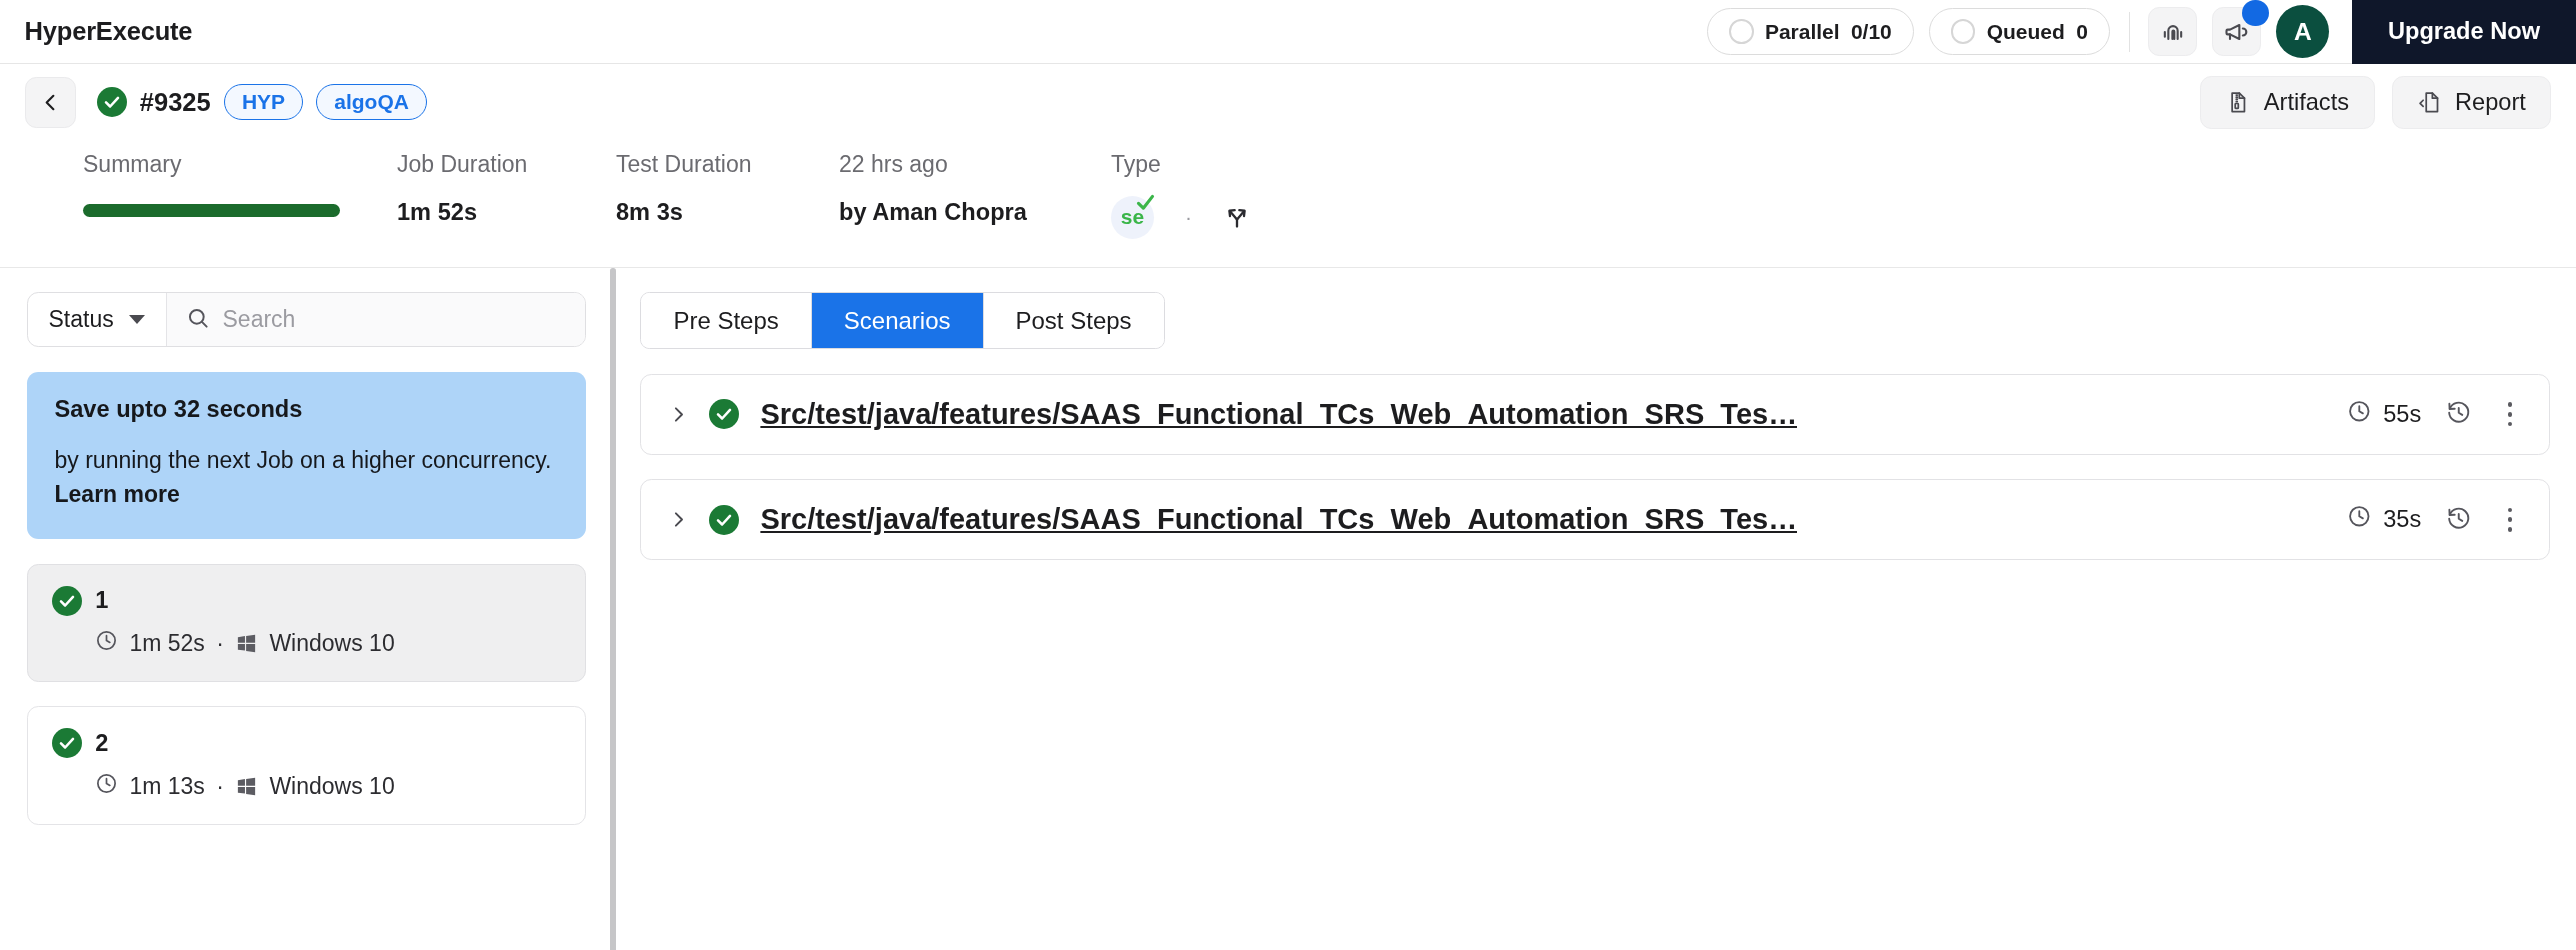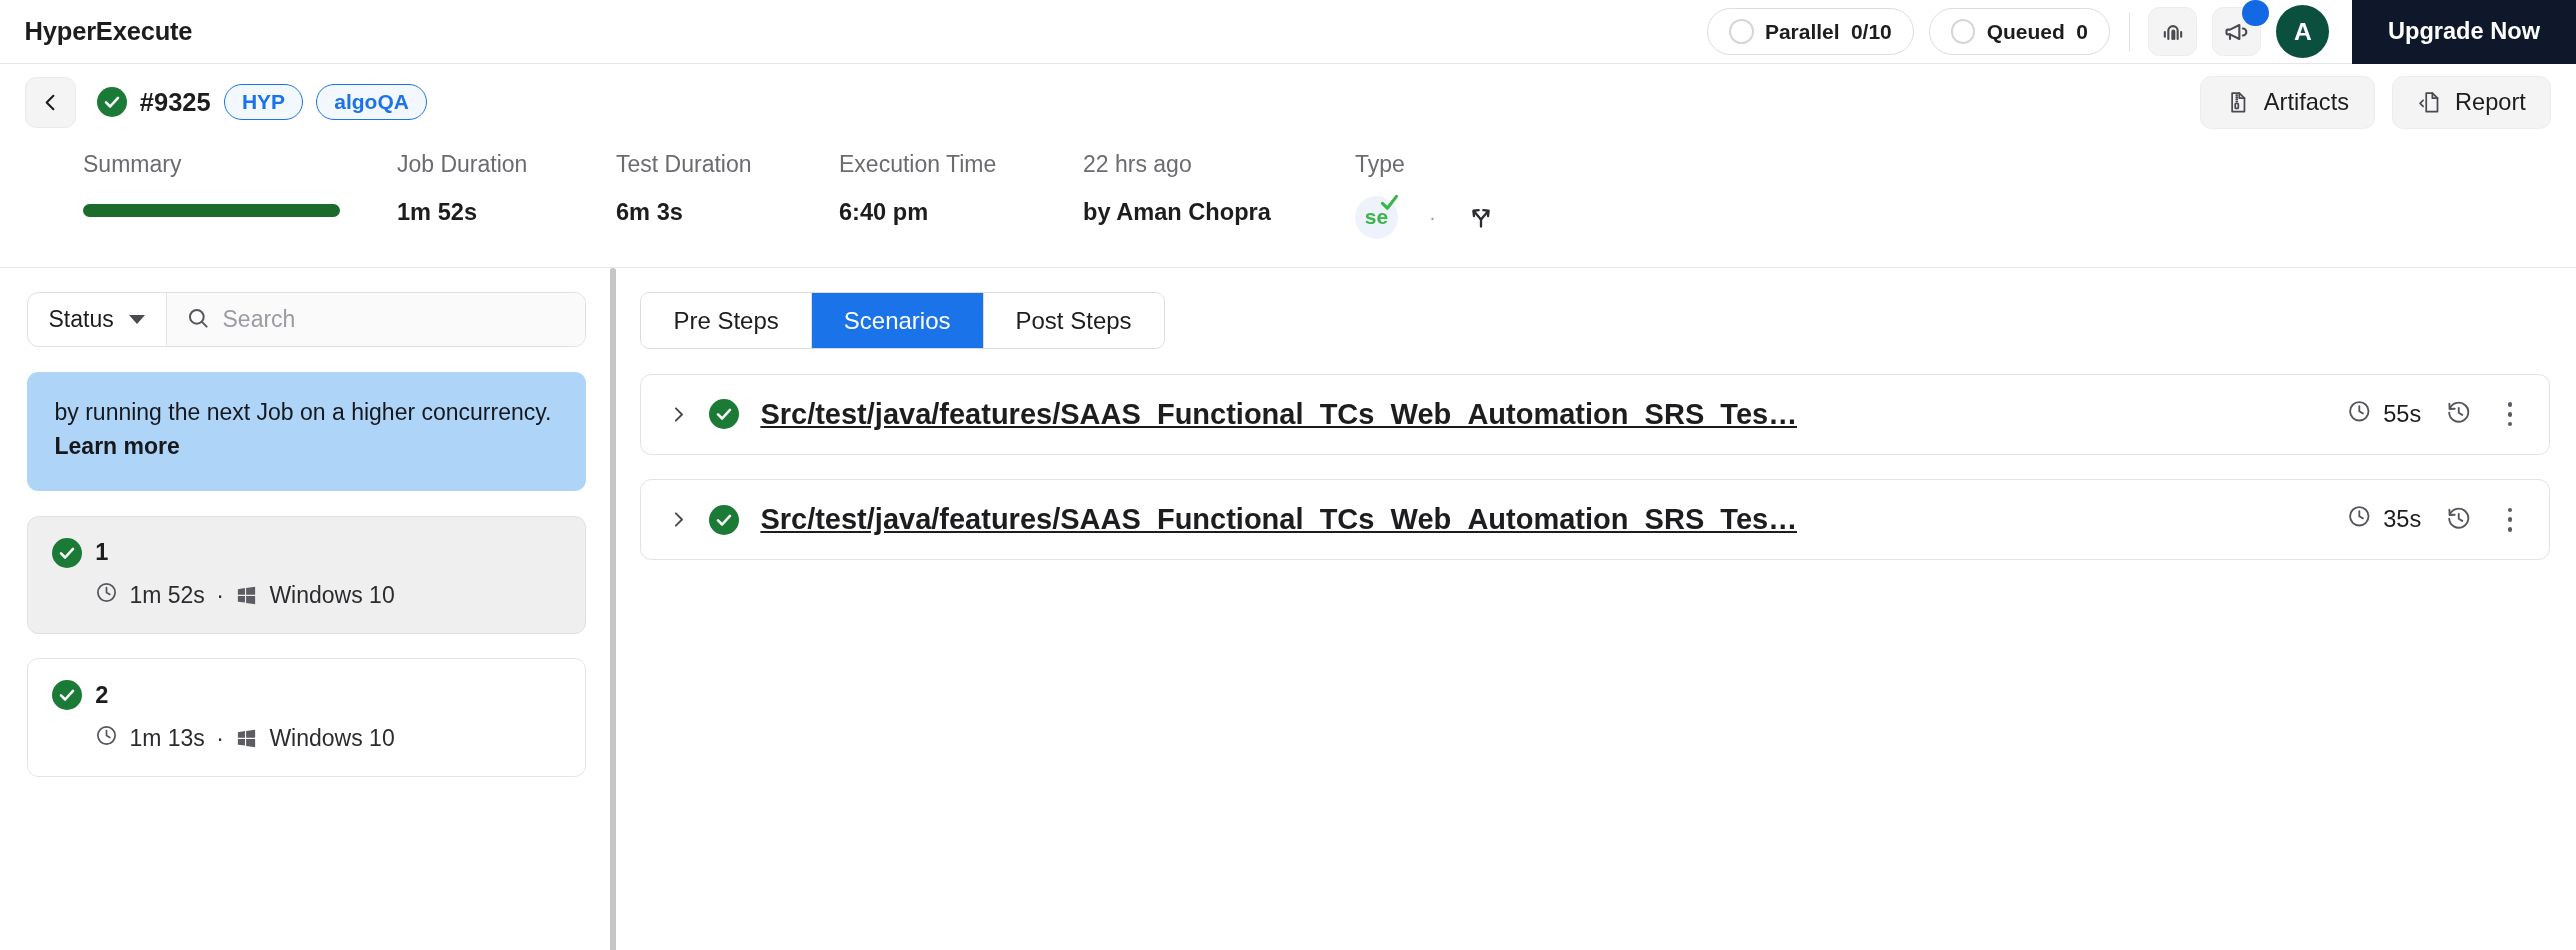--- a/index.html
+++ b/index.html
@@ -461,27 +461,23 @@
     <div class="progress"></div>
   </div>
 
   <div class="stat s-jobdur">
     <div class="stat-label">Job Duration</div>
     <div class="stat-value">1m 52s</div>
   </div>
 
   <div class="stat s-testdur">
     <div class="stat-label">Test Duration</div>
-    <div class="stat-value">6m 3s</div>
-  </div>
-
-  <div class="stat s-exec">
-    <div class="stat-label">Execution Time</div>
-    <div class="stat-value">6:40 pm</div>
-  </div>
+    <div class="stat-value">8m 3s</div>
+  </div>
+
 
   <div class="stat s-when">
     <div class="stat-label">22 hrs ago</div>
     <div class="stat-value">by Aman Chopra</div>
   </div>
 
   <div class="stat s-type">
     <div class="stat-label">Type</div>
     <div class="type-icons">
       <span class="se-badge">
@@ -520,20 +516,21 @@
           <svg width="23.6" height="23.6" viewBox="0 0 24 24" fill="none" stroke="#55555c" stroke-width="2" stroke-linecap="round">
             <circle cx="11" cy="11" r="7"></circle>
               <line x1="16.2" y1="16.2" x2="21" y2="21"></line>
           </svg>
         </span>
         <input type="text" placeholder="Search" style="">
       </div>
     </div>
 
     <div class="promo">
+      <div class="promo-title">Save upto 32 seconds</div>
       <div class="promo-body"><span>by running the next Job on a higher concurrency. </span><b>Learn more</b></div>
     </div>
 
     <div class="task active">
       <div class="task-top">
         <span class="check-circle">
           <svg width="18" height="18" viewBox="0 0 24 24" fill="none" stroke="#fff" stroke-width="3.4" stroke-linecap="round" stroke-linejoin="round">
             <polyline points="4 12.5 9.5 18 20 6.5"></polyline>
           </svg>
         </span>

